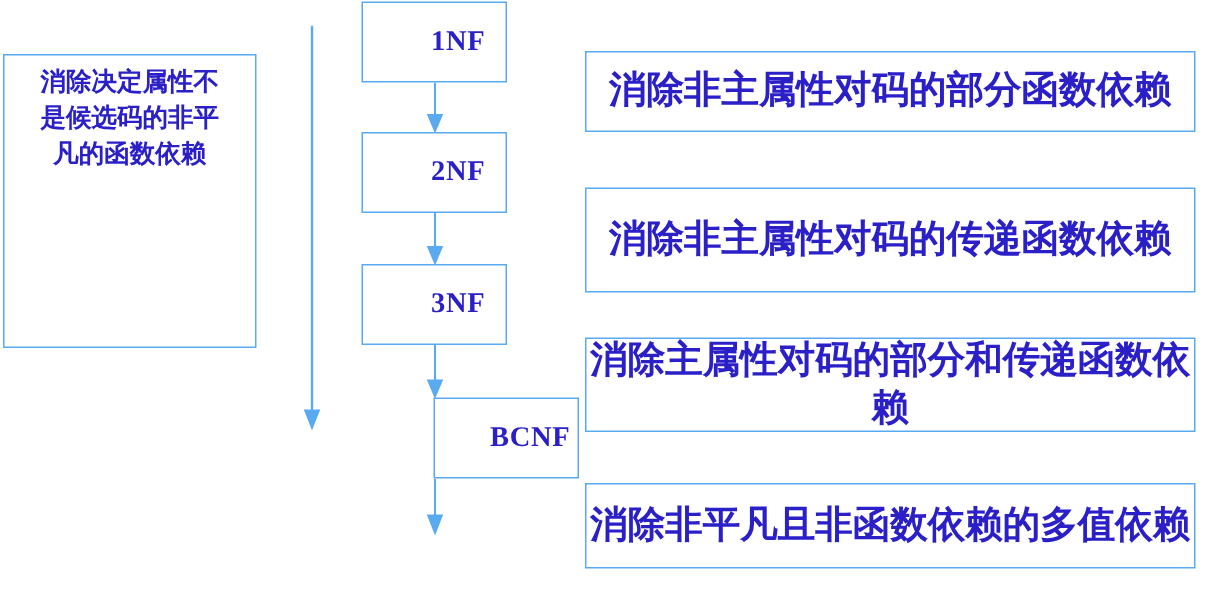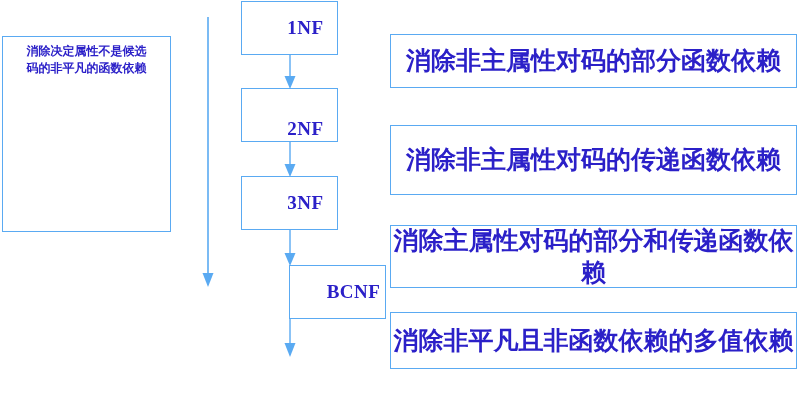--- a/index.html
+++ b/index.html
@@ -34,53 +34,53 @@
   
   .nf-box {
     left: 241px;
     width: 97px;
     height: 54px;
     font-size: 19px;
     letter-spacing: 0.5px;
     padding-left: 32px;
   }
   #nf-1 { top: 1px; }
-  #nf-2 { top: 88px; align-items: flex-end; }
+  #nf-2 { top: 88px; }
   #nf-3 { top: 176px; }
   #nf-4 { top: 265px; margin-left: 48px; }
   #nf-5 { top: 356px; height: 54px; }
 
   
   #left-box {
     left: 2px;
     top: 36px;
     width: 169px;
     height: 196px;
-    font-size: 12px;
+    font-size: 17px;
     align-items: flex-start;
     padding-top: 6px;
     line-height: 1.42;
   }
   #left-box .txt {
     display: block;
     width: 126px;
     margin: 0 auto;
     text-align: center;
   }
 
   
   .rule-box {
     left: 390px;
     width: 407px;
     font-size: 25px;
   }
   #rule-1 { top: 34px;  height: 54px; }
   #rule-2 { top: 125px; height: 70px; }
   #rule-3 { top: 225px; height: 63px; }
-  #rule-4 { top: 312px; height: 57px; font-family: Liberation Serif, serif; }
+  #rule-4 { top: 322px; height: 57px; font-family: Liberation Serif, serif; }
 
   
   .arrow {
     position: absolute;
     width: 14px;
   }
   .arrow svg { display: block; }
 
   #arrow-1 { left: 283px; top: 55px;  height: 34px; }
   #arrow-2 { left: 283px; top: 142px; height: 35px; }

